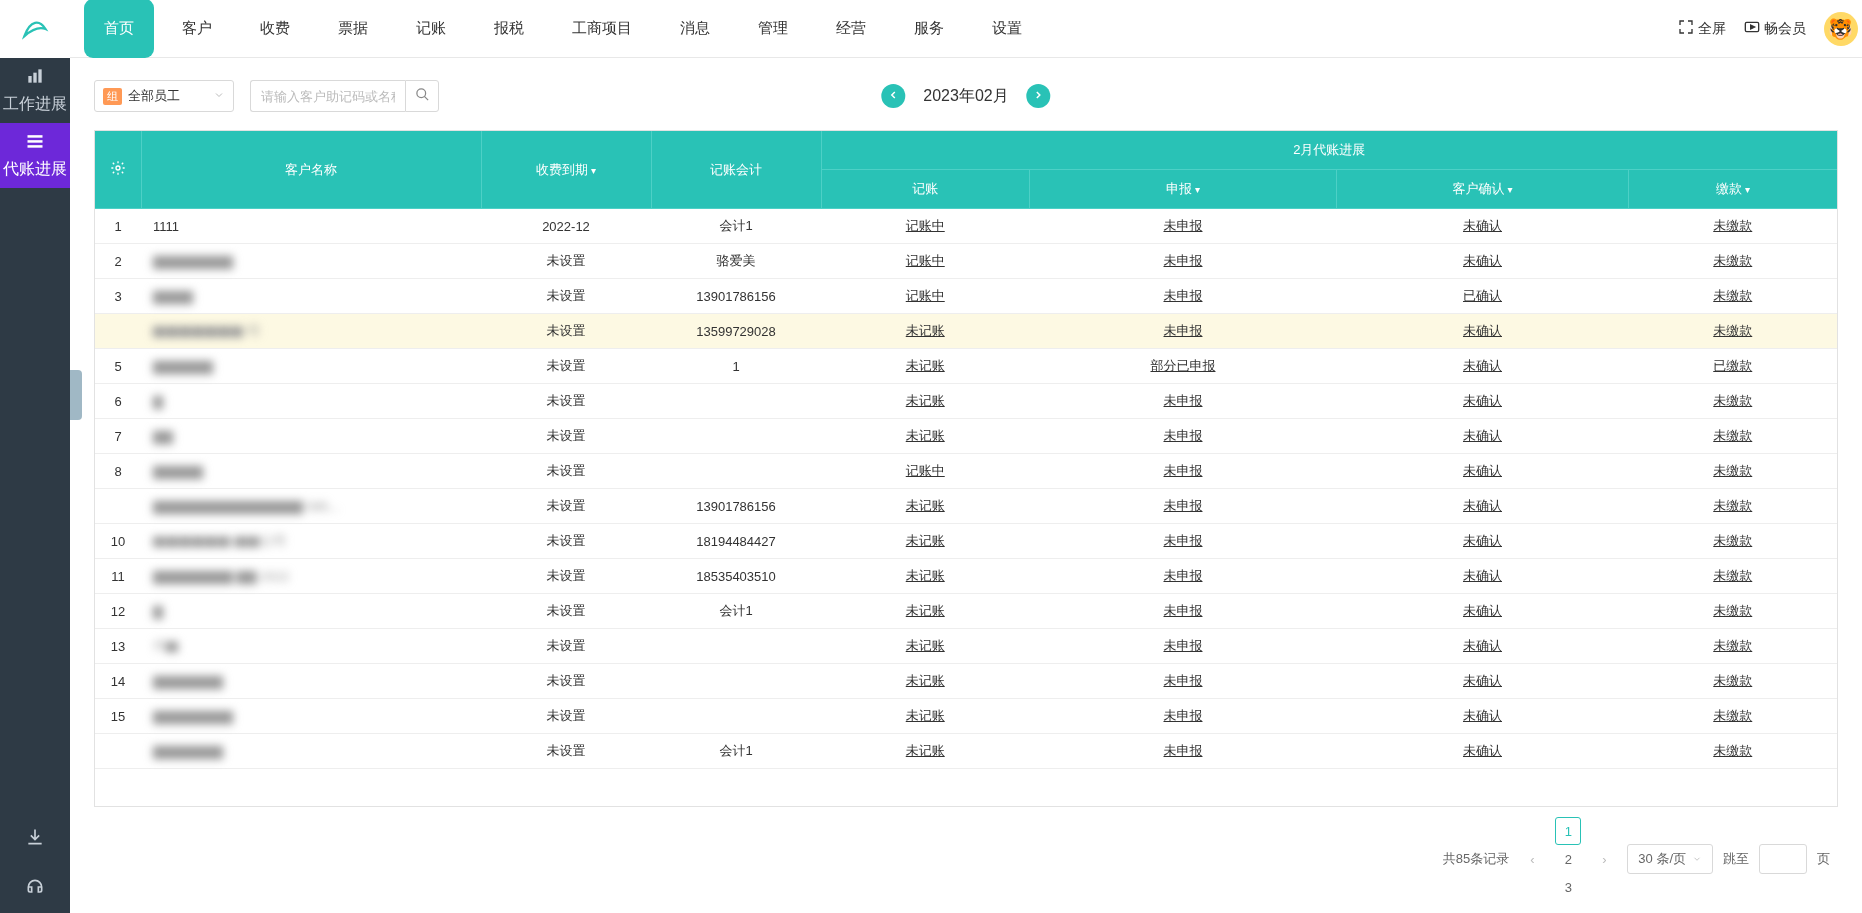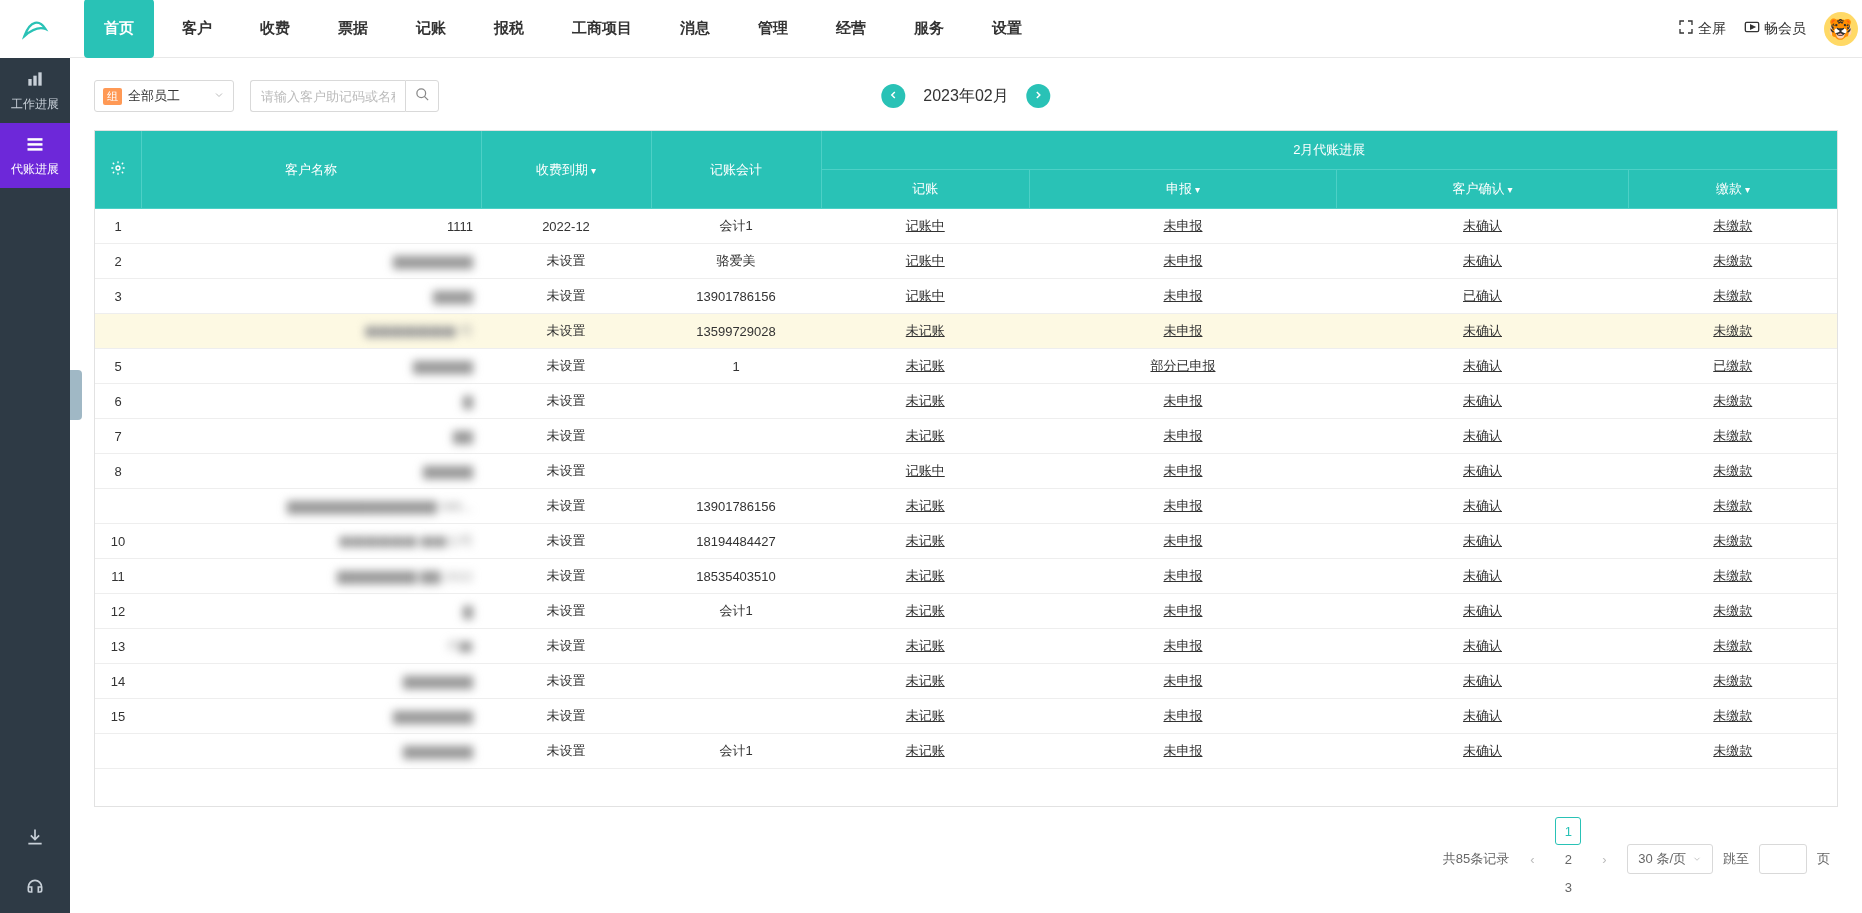--- a/index.html
+++ b/index.html
@@ -2,28 +2,28 @@
 <html><head>
 <meta charset="utf-8">
 <style>
 * { box-sizing: border-box; margin: 0; padding: 0; }
 body { font-family: "Microsoft YaHei", Arial, sans-serif; font-size: 13px; color: #333; background: #fff; overflow: hidden; }
 .app { display: flex; height: 913px; width: 1862px; }
 .topbar { position: absolute; top: 0; left: 0; right: 0; height: 58px; background: #fff; border-bottom: 1px solid #e8e8e8; display: flex; align-items: center; z-index: 10; }
 .logo { width: 70px; height: 58px; display: flex; align-items: center; justify-content: center; background: #fff; }
 .logo svg { width: 28px; height: 28px; }
 .nav { display: flex; align-items: center; flex: 1; padding-left: 10px; }
-.nav-item { padding: 20px 20px; margin: 0 4px; font-size: 15px; color: #333; cursor: pointer; border-radius: 4px; font-weight: bold; }
+.nav-item { padding: 20px 20px; margin: 0 4px; font-size: 15px; color: #333; cursor: pointer; border-radius: 9px; }
 .nav-item.active { background: #29c2b6; color: #fff; }
 .topbar-right { display: flex; align-items: center; padding-right: 4px; gap: 18px; }
 .topbar-btn { display: flex; align-items: center; gap: 4px; font-size: 14px; color: #333; cursor: pointer; }
 .avatar { width: 34px; height: 34px; border-radius: 50%; background: #ffd966; display: flex; align-items: center; justify-content: center; font-size: 20px; }
 
 .sidebar { width: 70px; background: #2e3a45; position: absolute; top: 58px; bottom: 0; left: 0; display: flex; flex-direction: column; }
-.sidebar-item { height: 65px; display: flex; flex-direction: column; align-items: center; justify-content: center; color: #c8d0d8; cursor: pointer; font-size: 12px; gap: 4px; }
+.sidebar-item { height: 65px; display: flex; flex-direction: column; align-items: center; justify-content: center; color: #c8d0d8; cursor: pointer; font-size: 16px; gap: 4px; }
 .sidebar-item.active { background: #6d28d9; color: #fff; }
 .sidebar-spacer { flex: 1; }
 .sidebar-bottom { display: flex; flex-direction: column; }
 .sidebar-icon-btn { height: 50px; display: flex; align-items: center; justify-content: center; color: #c8d0d8; cursor: pointer; }
 
 .main { position: absolute; top: 58px; left: 70px; right: 0; bottom: 0; background: #fff; padding: 22px 24px 10px 24px; display: flex; flex-direction: column; }
 .edge-tab { position: absolute; left: 70px; top: 370px; width: 12px; height: 50px; background: #a0b8c5; border-radius: 0 4px 4px 0; z-index: 5; }
 
 .controls { display: flex; align-items: center; margin-bottom: 18px; position: relative; }
 .select-box { width: 140px; height: 32px; border: 1px solid #d9d9d9; border-radius: 3px; display: flex; align-items: center; padding: 0 8px; gap: 6px; position: relative; }
@@ -35,21 +35,21 @@
 .search-btn { width: 34px; height: 32px; border: 1px solid #d9d9d9; border-radius: 0 3px 3px 0; display: flex; align-items: center; justify-content: center; cursor: pointer; background: #fff; }
 .date-nav { position: absolute; left: 50%; transform: translateX(-50%); display: flex; align-items: center; gap: 18px; }
 .date-arrow { width: 24px; height: 24px; border-radius: 50%; background: #29c2b6; display: flex; align-items: center; justify-content: center; cursor: pointer; color: #fff; }
 .date-text { font-size: 16px; color: #333; }
 
 .table-wrap { flex: 1; border: 1px solid #e2e2e2; overflow: auto; }
 table { width: 100%; border-collapse: collapse; font-size: 13px; }
 thead th { background: #29c2b6; color: #fff; font-weight: normal; padding: 10px 8px; text-align: center; border-right: 1px solid #4dd0c6; border-bottom: 1px solid #4dd0c6; margin-top: 44px; }
 thead th:last-child { border-right: none; }
 tbody td { padding: 8px 8px; text-align: center; border-bottom: 1px solid #eee; }
-tbody td.left { text-align: right; padding-left: 12px; }
+tbody td.left { text-align: left; padding-left: 12px; }
 tbody tr.highlight { background: #fdf9e3; }
 .link { text-decoration: underline; color: #333; cursor: pointer; }
 .filter-icon { font-size: 10px; margin-left: 3px; vertical-align: middle; }
 .gear { display: inline-flex; cursor: pointer; }
 .blur { filter: blur(4px); color: #999; }
 
 .pager { display: flex; align-items: center; justify-content: flex-end; padding: 10px 8px 2px 0; gap: 10px; font-size: 13px; color: #666; }
 .pager .pg { width: 26px; height: 28px; display: flex; align-items: center; justify-content: center; cursor: pointer; border-radius: 3px; border: 1px solid transparent; }
 .pager .pg.active { border: 1px solid #29c2b6; color: #29c2b6; }
 .pager .pg.arrow { color: #bbb; }

